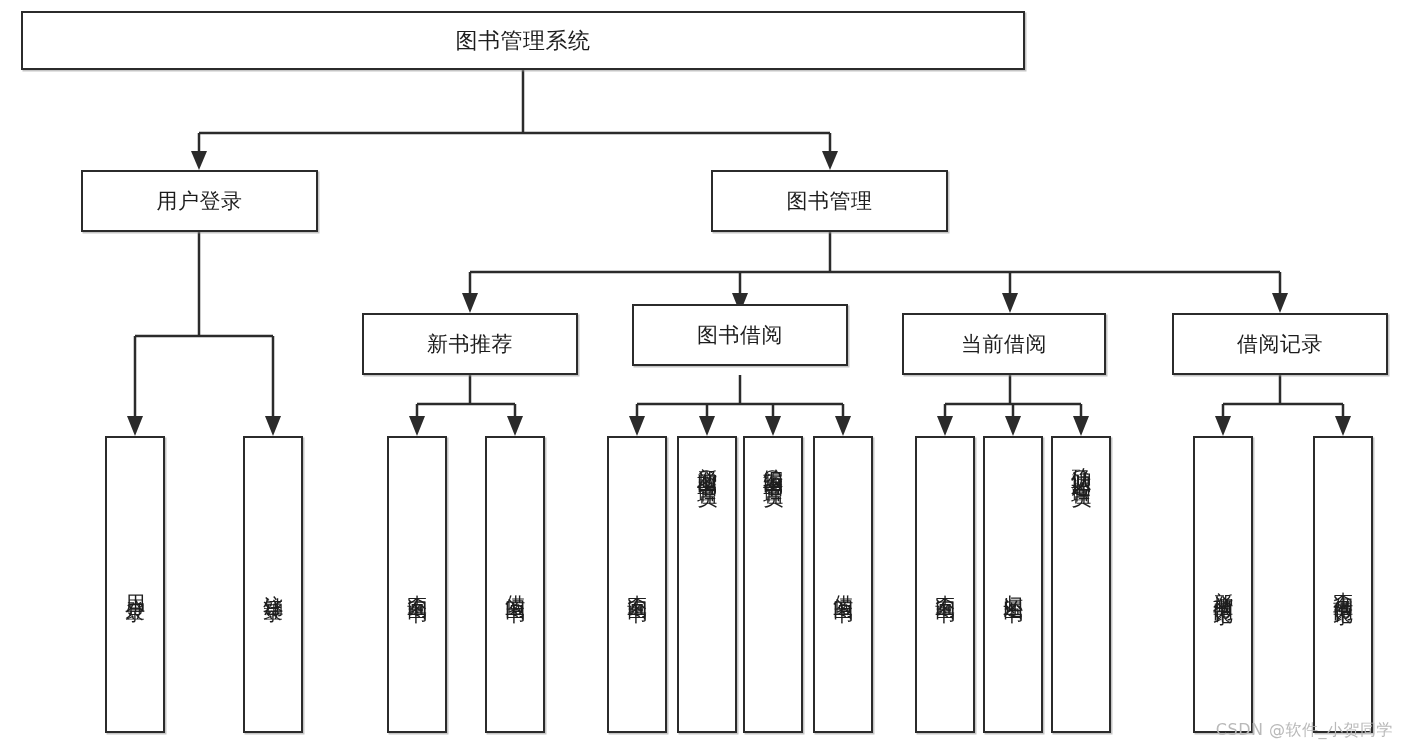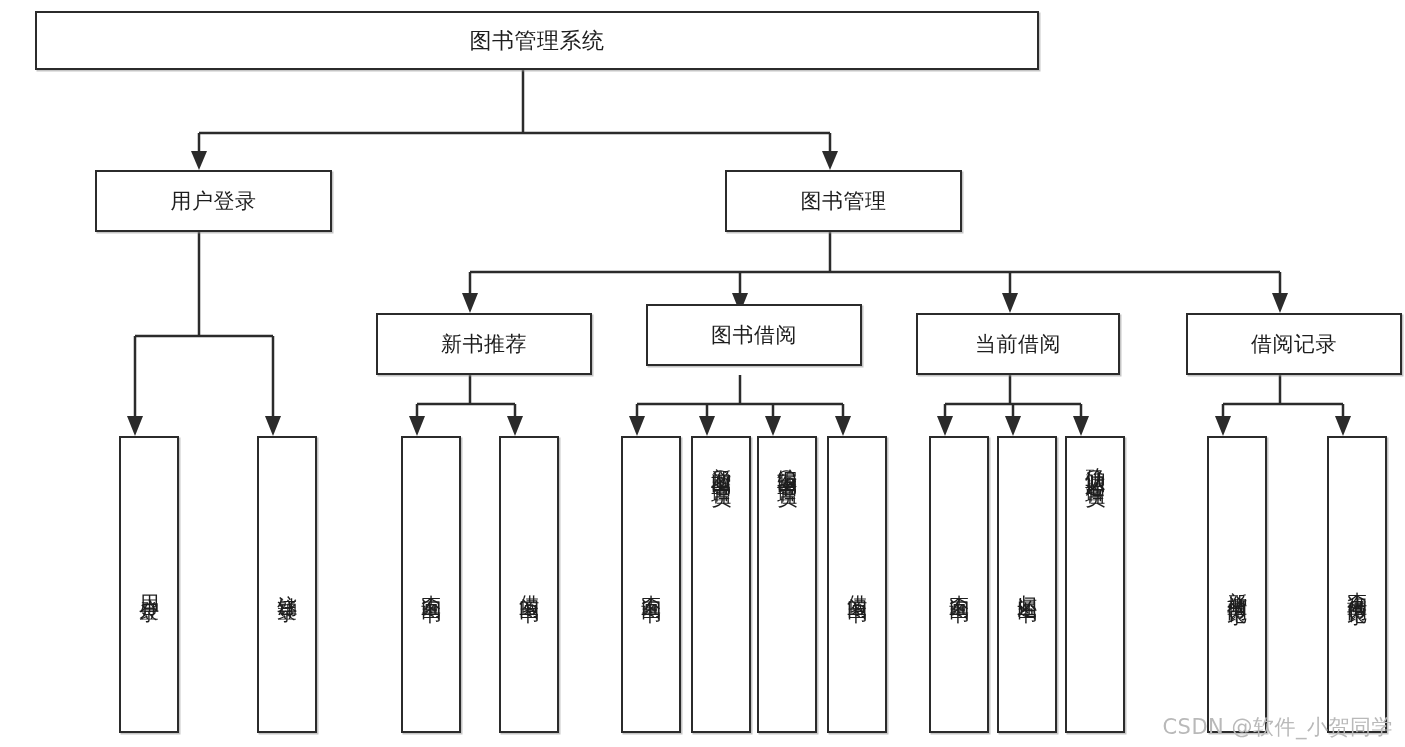--- a/index.html
+++ b/index.html
@@ -22,21 +22,20 @@
   }
   .node-box {
     position: absolute;
     box-sizing: border-box;
     background: #ffffff;
     border: 2.5px solid #2b2b2b;
     box-shadow: 1.5px 1.5px 0 rgba(150,150,150,0.55);
     display: flex;
     align-items: center;
     justify-content: center;
-    margin-left: 14px;
   }
   .node-label {
     color: #1d1d1d;
     font-size: 21px;
     line-height: 1.18;
     letter-spacing: 0.5px;
     white-space: nowrap;
     user-select: none;
   }
   .node-box.vertical {
@@ -53,21 +52,21 @@
   }
   .node-box.vertical.centered {
     align-items: center;
     padding-top: 0;
   }
   .title-label { font-size: 22px; }
   .watermark {
     position: absolute;
     right: 12px;
     bottom: 6px;
-    font-size: 21px;
+    font-size: 16px;
     color: #b9b9b9;
     letter-spacing: 0.5px;
     user-select: none;
     white-space: nowrap;
     margin-left: 32px;
   }
   svg.links {
     position: absolute;
     top: 0; left: 0;
     width: 1405px;

